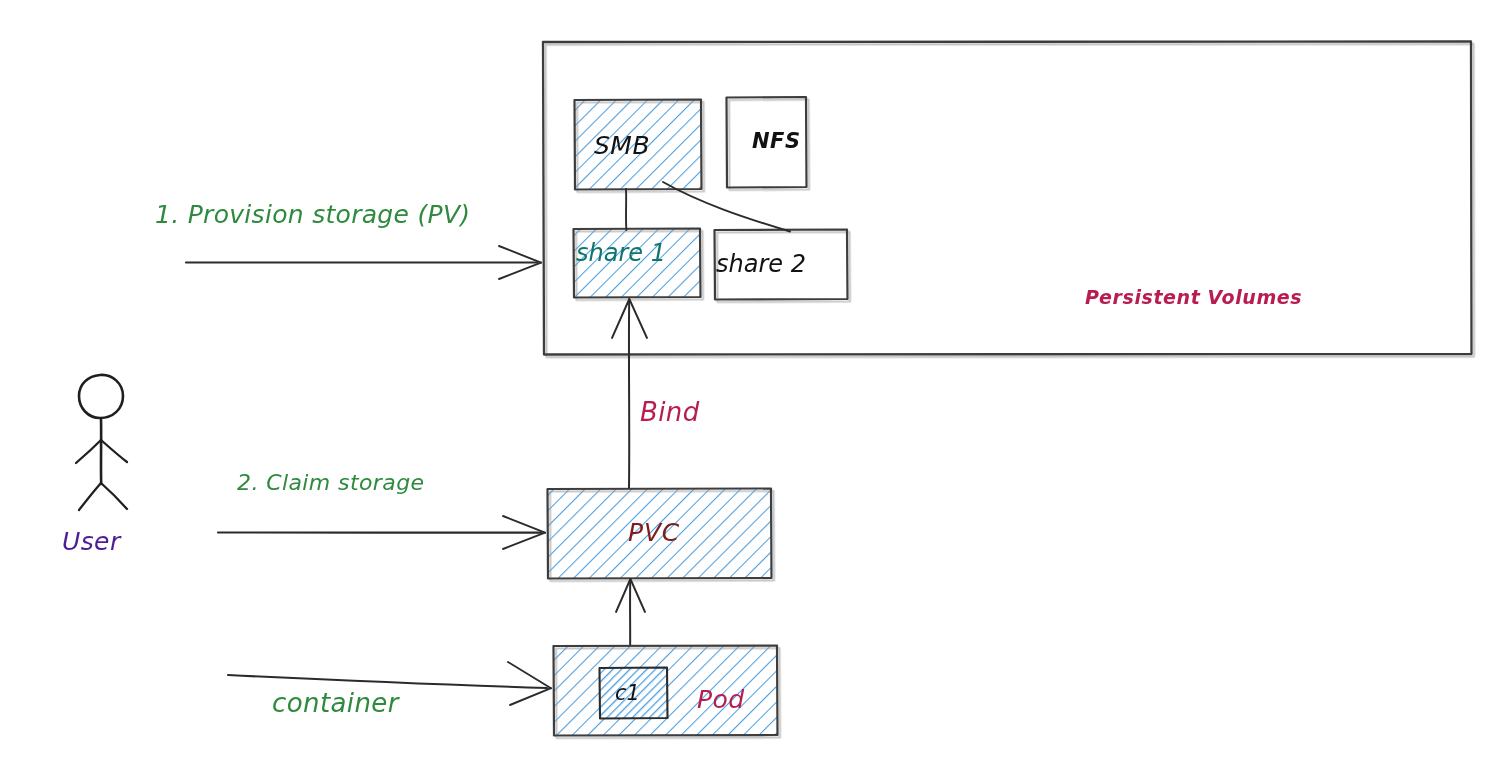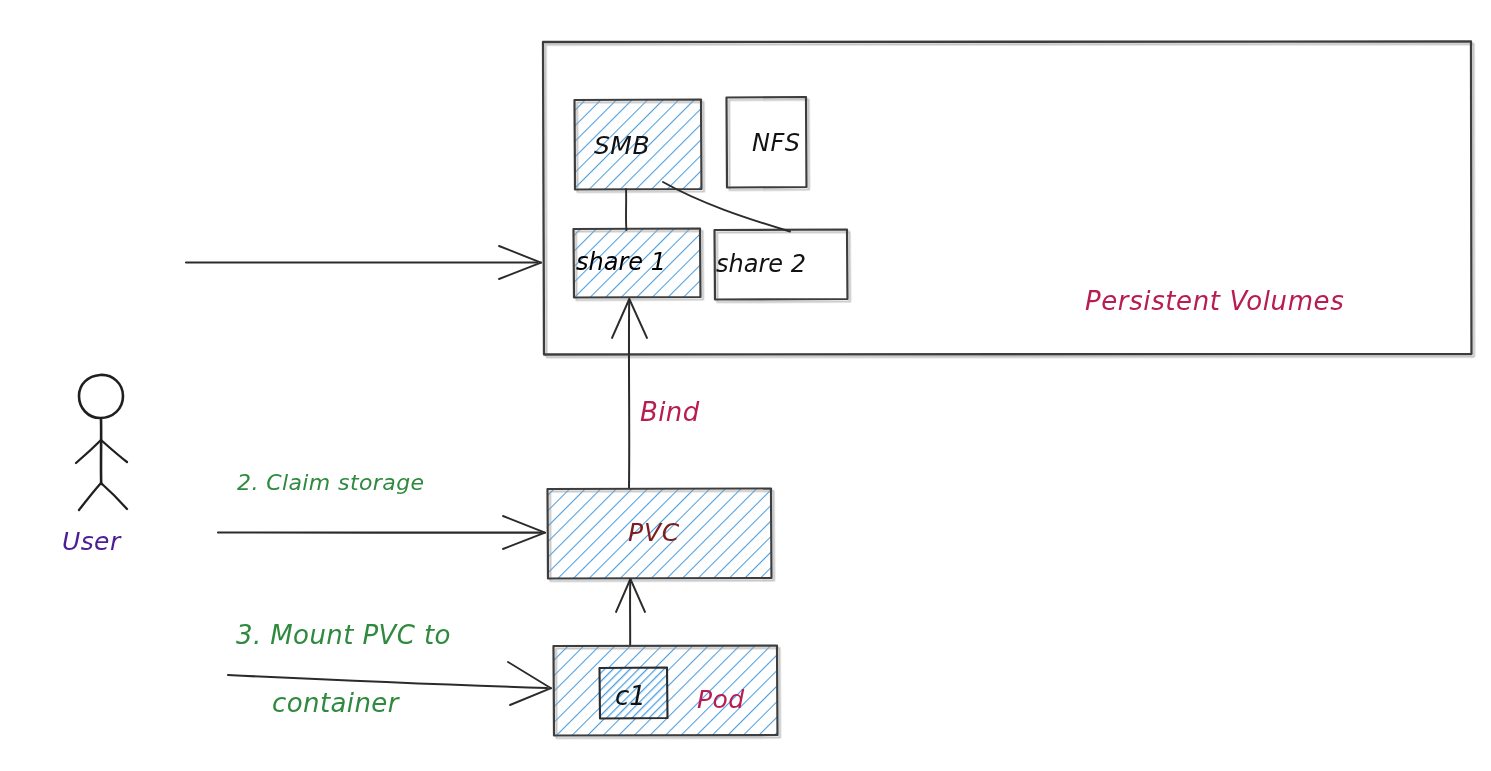--- a/index.html
+++ b/index.html
@@ -145,38 +145,38 @@
       <path d="M101,440 C92,449 83,457 76,463" fill="none" stroke="#1f1f1f" stroke-width="2.3" stroke-linecap="round"></path>
       <path d="M101,440 C110,448 119,456 127,462" fill="none" stroke="#1f1f1f" stroke-width="2.3" stroke-linecap="round"></path>
 
       <path d="M101,483 C93,492 86,501 79,510" fill="none" stroke="#1f1f1f" stroke-width="2.3" stroke-linecap="round"></path>
       <path d="M101,483 C110,491 119,500 127,509" fill="none" stroke="#1f1f1f" stroke-width="2.3" stroke-linecap="round"></path>
     </g>
   </svg>
 
   <div class="lbl" style="left:594px; top:131px; font-size:25px; color:#121212; letter-spacing:0.5px;">SMB</div>
 
-  <div class="lbl" style="left:752px; top:129px; font-size:24px; color:#121212; letter-spacing:0.5px;">NFS</div>
+  <div class="lbl" style="left:752px; top:129px; font-size:21px; color:#121212; letter-spacing:0.5px;font-weight:bold;">NFS</div>
 
-  <div class="lbl" style="left:576px; top:248px; font-size:24px; color:#000000;text-align:center;">share 1</div>
+  <div class="lbl" style="left:576px; top:239px; font-size:24px; color:#0f766e;text-align:center;">share 1</div>
 
   <div class="lbl" style="left:716px; top:250px; font-size:24px; color:#121212;">share 2</div>
 
-  <div class="lbl" style="left:1085px; top:286px; font-size:26px; color:#b81d51; letter-spacing:0.6px;">Persistent Volumes</div>
+  <div class="lbl" style="left:1085px; top:286px; font-size:19px; color:#b81d51; letter-spacing:0.6px;font-weight:bold;">Persistent Volumes</div>
 
+  <div class="lbl" style="left:155px; top:200px; font-size:25px; color:#2f8a3f; letter-spacing:0.3px;">1. Provision storage (PV)</div>
 
   <div class="lbl" style="left:640px; top:397px; font-size:26px; color:#b81d51; letter-spacing:0.4px;">Bind</div>
 
   <div class="lbl" style="left:237px; top:470px; font-size:22px; color:#2f8a3f; letter-spacing:0.4px;">2. Claim storage</div>
 
   <div class="lbl" style="left:628px; top:518px; font-size:25px; color:#7f1d1d; letter-spacing:0.8px;">PVC</div>
 
   <div class="lbl" style="left:62px; top:527px; font-size:25px; color:#4c1d95; letter-spacing:0.4px;">User</div>
 
-  <div class="lbl" style="left:236px; top:620px; font-size:26px; color:#2f8a3f; letter-spacing:0.4px;">3. Mount PVC to</div>
 
   <div class="lbl" style="left:272px; top:688px; font-size:26px; color:#2f8a3f; letter-spacing:0.4px;">container</div>
 
-  <div class="lbl" style="left:615px; top:681px; font-size:26px; color:#121212;">c1</div>
+  <div class="lbl" style="left:615px; top:681px; font-size:21px; color:#121212;">c1</div>
 
   <div class="lbl" style="left:697px; top:685px; font-size:25px; color:#b81d51; letter-spacing:0.4px;">Pod</div>
 
 </div>
 
 </body></html>

